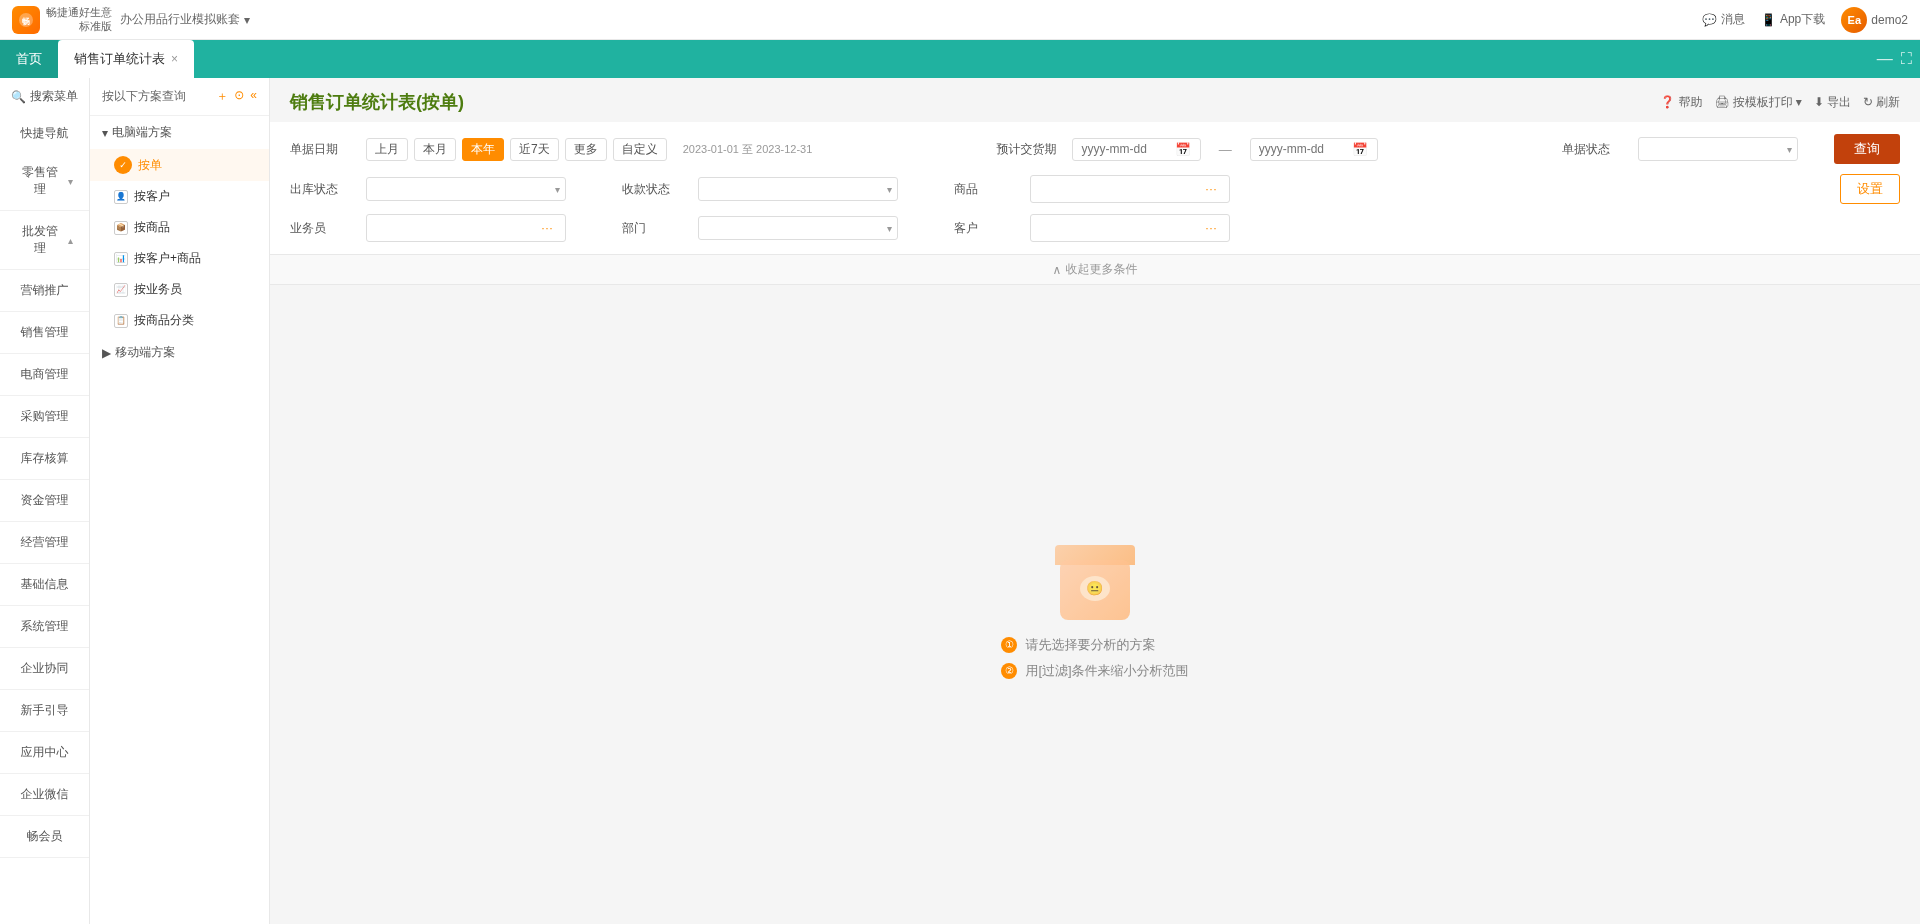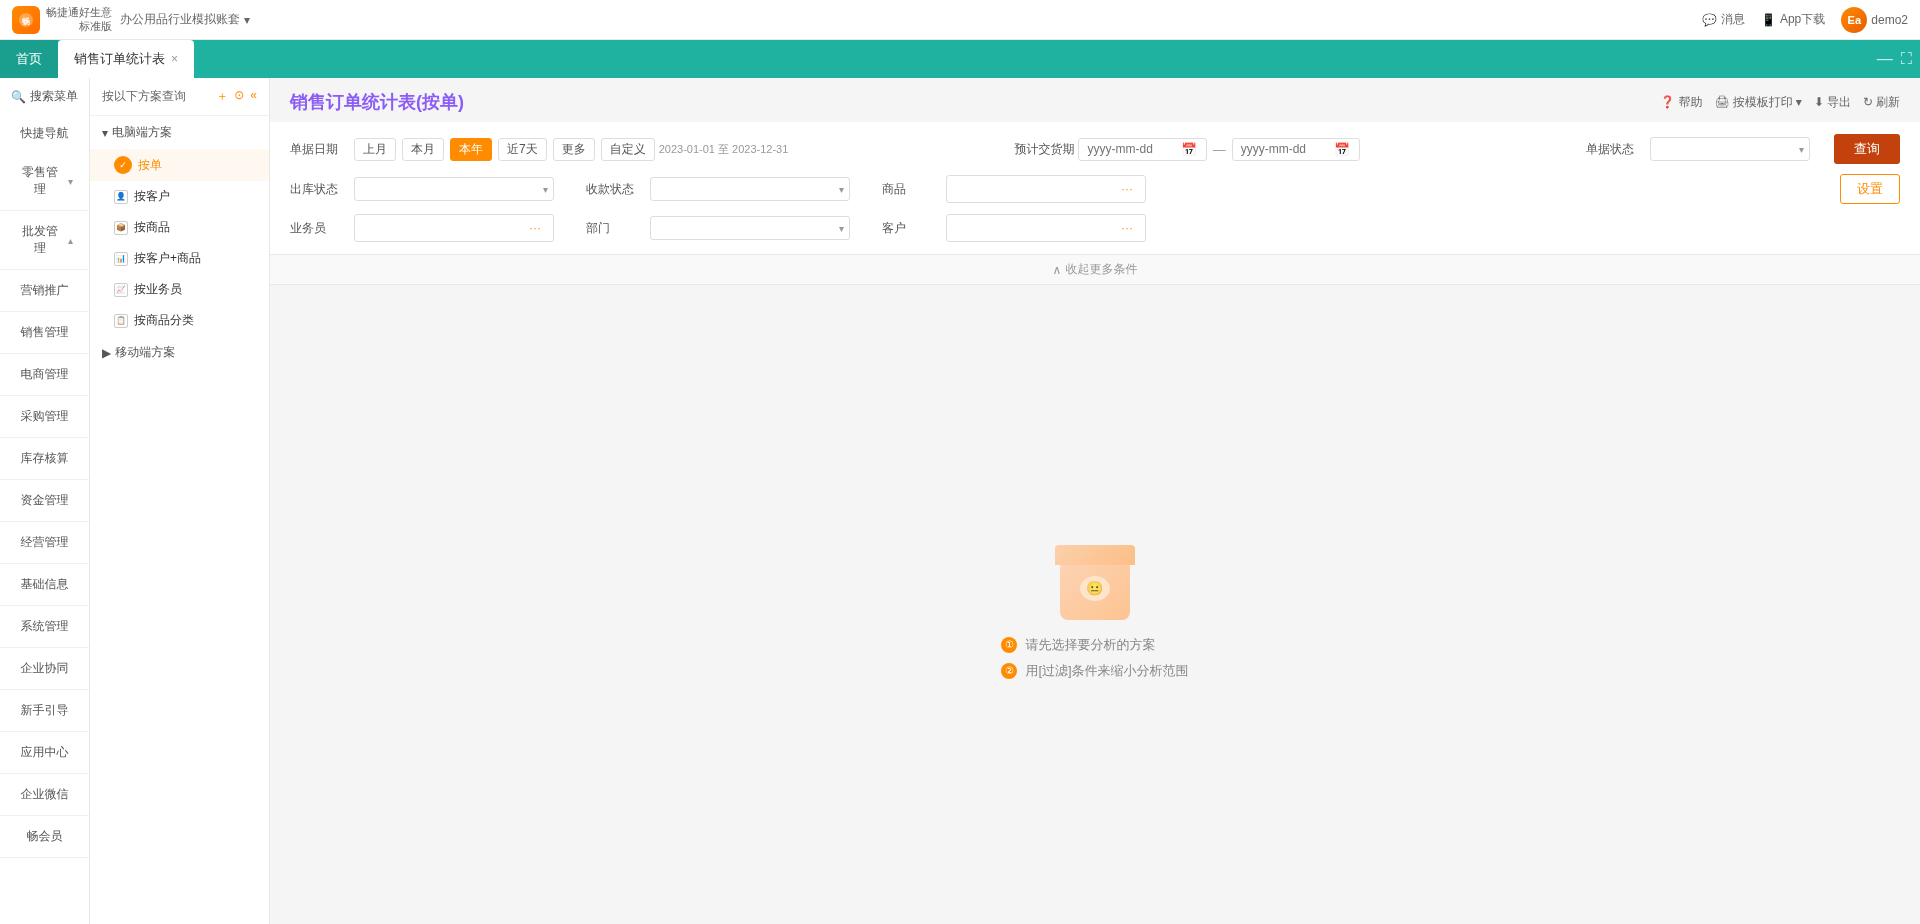--- a/index.html
+++ b/index.html
@@ -227,21 +227,21 @@
     .page-header {
       padding: 12px 20px 8px;
       display: flex;
       align-items: center;
       justify-content: space-between;
       background: #f5f5f5;
     }
     .page-title {
       font-size: 18px;
       font-weight: bold;
-      color: #8b5cf6;
+      color: #4d7c0f;
     }
     .page-actions {
       display: flex;
       align-items: center;
       gap: 12px;
       font-size: 12px;
       color: #666;
     }
     .page-action-item {
       display: flex;
@@ -253,21 +253,21 @@
     
     .filter-area {
       background: #fff;
       margin: 0 0 0 0;
       padding: 12px 20px;
       border-bottom: 1px solid #e8e8e8;
     }
     .filter-row {
       display: flex;
       align-items: center;
-      gap: 4px;
+      gap: 16px;
       margin-bottom: 10px;
     }
     .filter-row:last-child { margin-bottom: 0; }
     .filter-label {
       font-size: 12px;
       color: #555;
       white-space: nowrap;
       min-width: 60px;
     }
     .filter-date-group {

